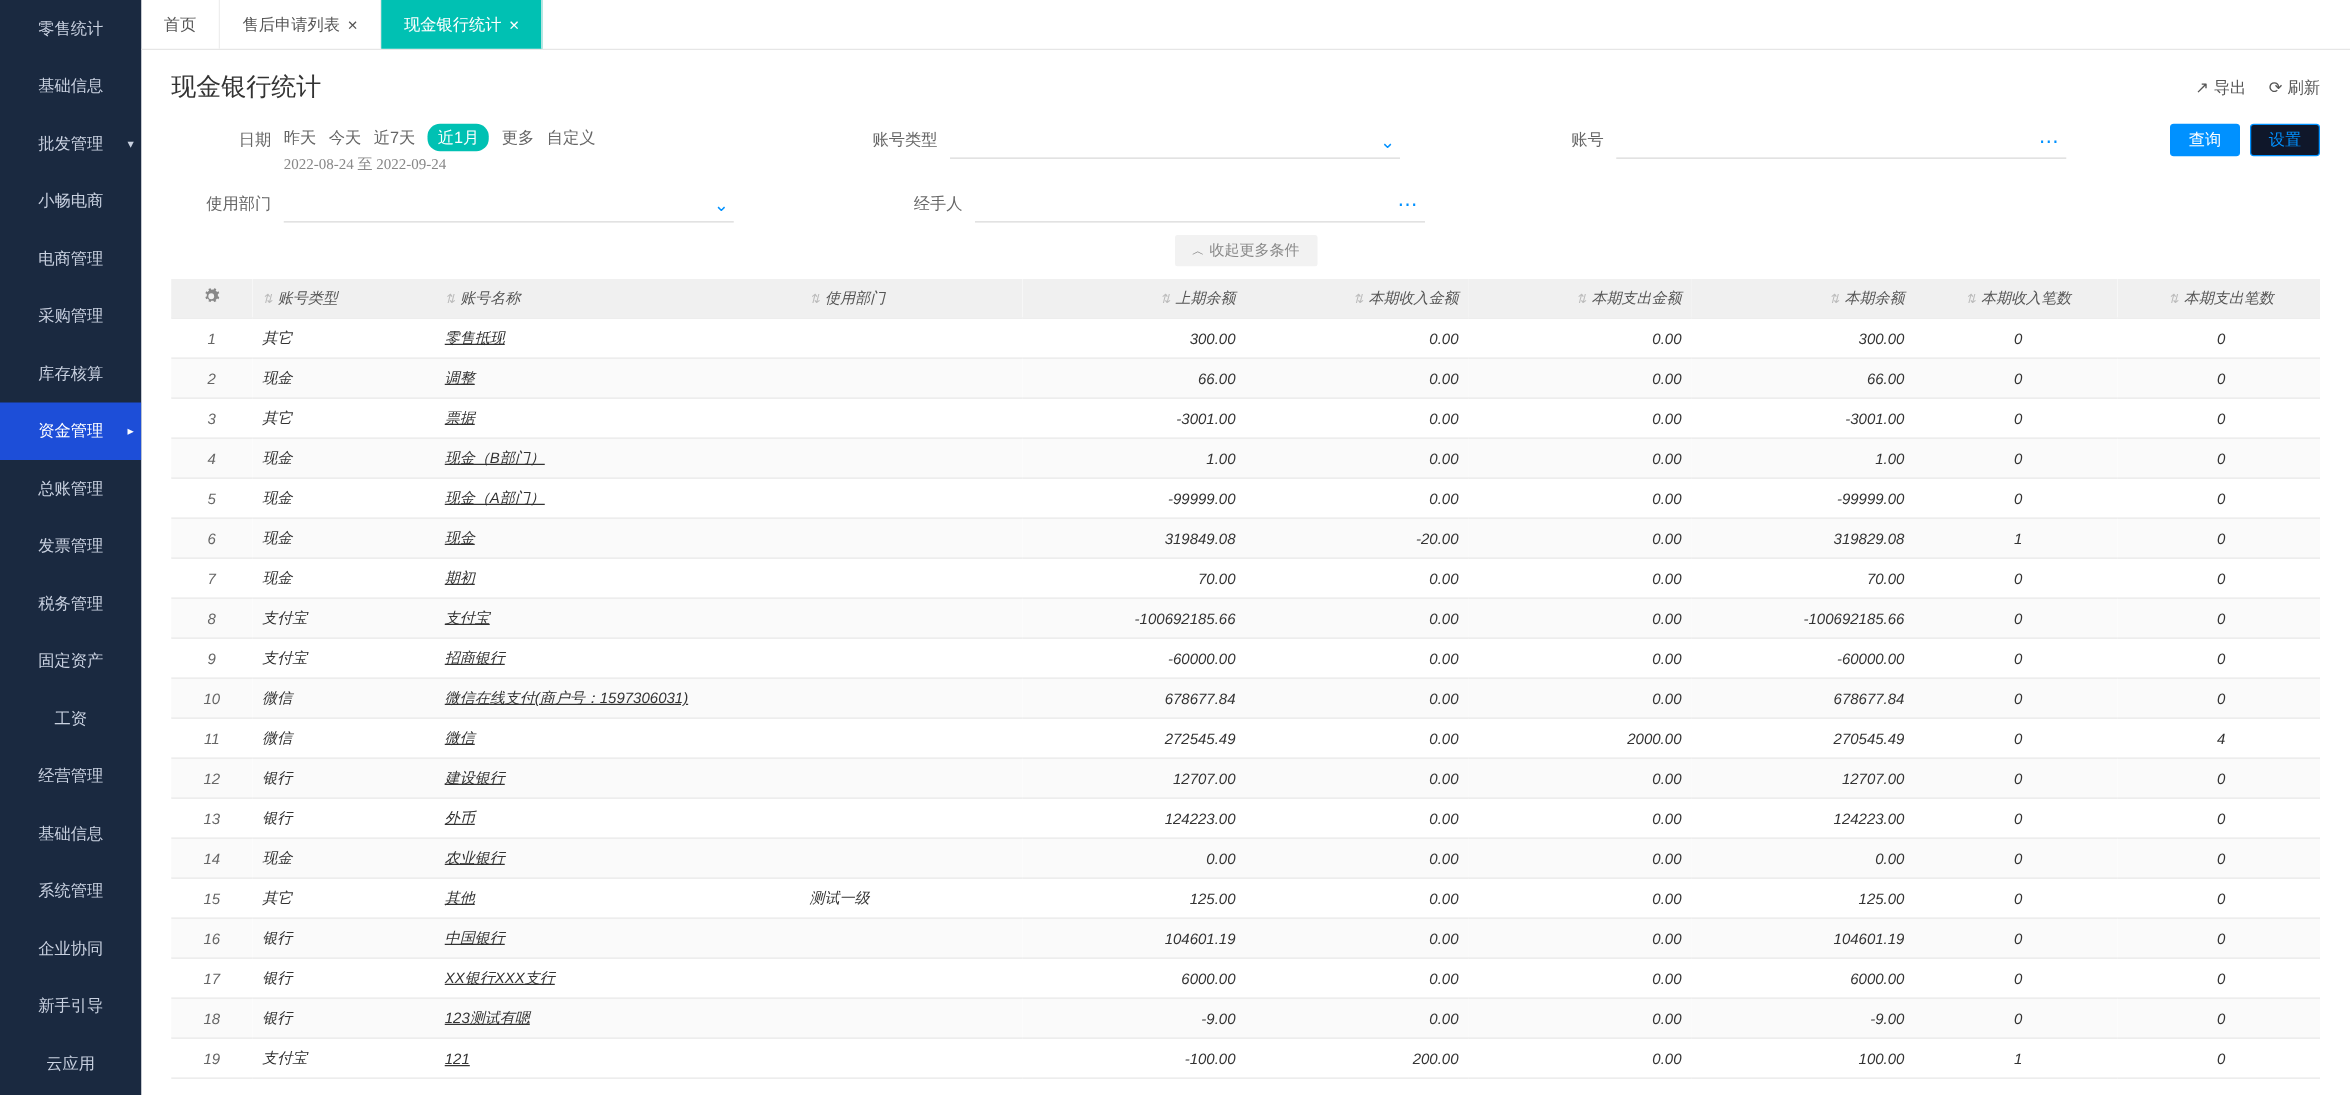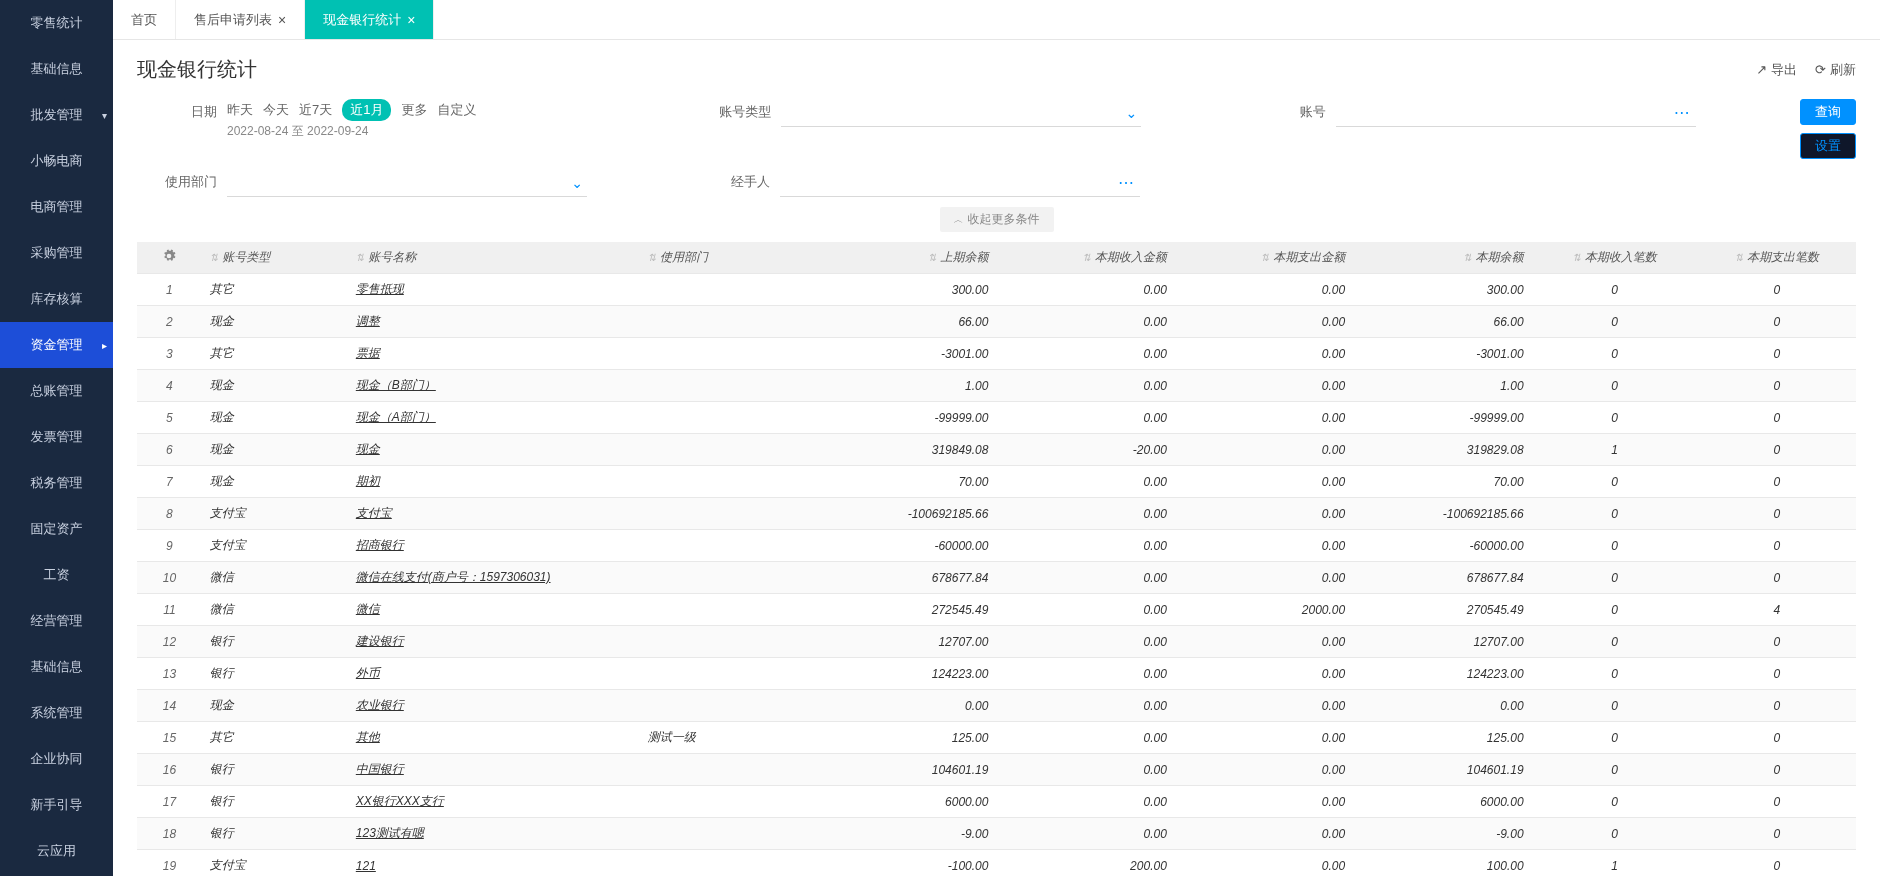--- a/index.html
+++ b/index.html
@@ -19,26 +19,26 @@
 .page-actions { display: flex; gap: 18px; color: #555; font-size: 13px; }
 .page-action { display: flex; align-items: center; gap: 4px; cursor: pointer; }
 .filter-panel { padding: 8px 24px 0 24px; }
 .filter-row { display: flex; gap: 40px; align-items: flex-start; margin-bottom: 10px; }
 .filter-group { display: flex; align-items: flex-start; gap: 10px; }
 .filter-label { width: 80px; text-align: right; color: #666; font-size: 13px; padding-top: 4px; }
 .filter-body { flex: 1; }
 .date-chips { display: flex; gap: 10px; align-items: center; flex-wrap: wrap; }
 .chip { color: #666; cursor: pointer; font-size: 13px; }
 .chip.active { background: #00c1b3; color: #fff; border-radius: 10px; padding: 2px 8px; }
-.date-range { color: #888; font-size: 12px; margin-top: 2px; }
+.date-range { color: #888; font-size: 12px; margin-top: 2px; font-family: Liberation Serif, serif; }
 .input-like { width: 360px; height: 28px; border-bottom: 1px solid #d9d9d9; display: flex; align-items: center; justify-content: flex-end; padding-right: 4px; color: #0091ff; cursor: pointer; }
 .input-sm { width: 360px; }
 .chevron { color: #0091ff; font-size: 14px; }
 .ellipsis { color: #0091ff; font-size: 16px; letter-spacing: 2px; }
-.filter-right-btns { display: flex; flex-direction: column; gap: 8px; }
+.filter-right-btns { display: flex; flex-direction: row; gap: 8px; }
 .btn { border: 1px solid #0091ff; color: #0091ff; background: #0f172a; padding: 3px 14px; border-radius: 3px; cursor: pointer; font-size: 13px; min-width: 52px; text-align: center; }
 .btn.primary { background: #0091ff; color: #fff; }
 .collapse-bar { display: flex; justify-content: center; margin: 4px 0 10px 0; }
 .collapse-chip { background: #f2f2f2; color: #888; font-size: 12px; padding: 4px 14px; border-radius: 2px; cursor: pointer; display: flex; align-items: center; gap: 4px; }
 .table-wrap { flex: 1; overflow: auto; padding: 0 24px 10px 24px; font-style: italic; }
 table { border-collapse: collapse; width: 100%; table-layout: fixed; }
 th, td { border-bottom: 1px solid #e8e8e8; padding: 7px 8px; font-size: 12px; white-space: nowrap; overflow: hidden; text-overflow: ellipsis; }
 thead th { background: #f0f0f0; color: #555; font-weight: 500; position: sticky; top: 0; text-align: left; }
 thead th .sort { color: #bbb; margin-right: 4px; font-size: 10px; }
 .col-gear { width: 40px; text-align: center; }

